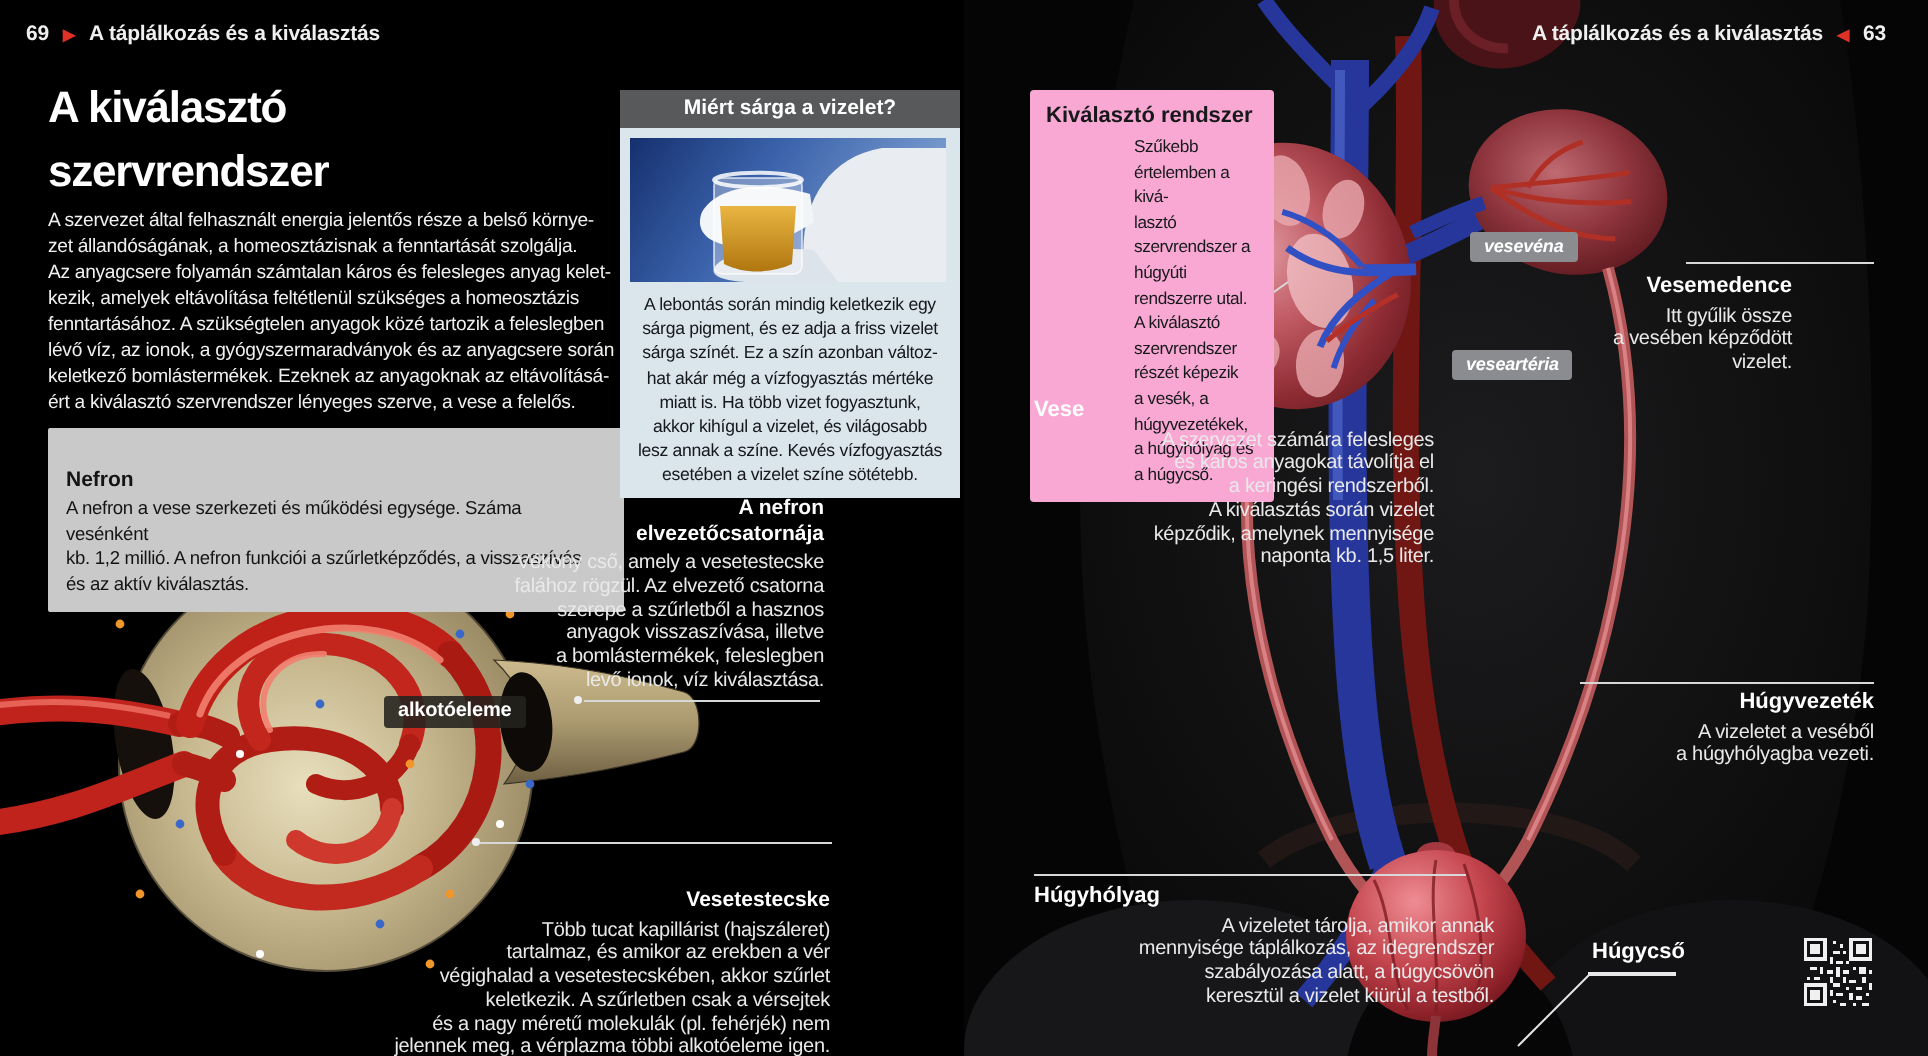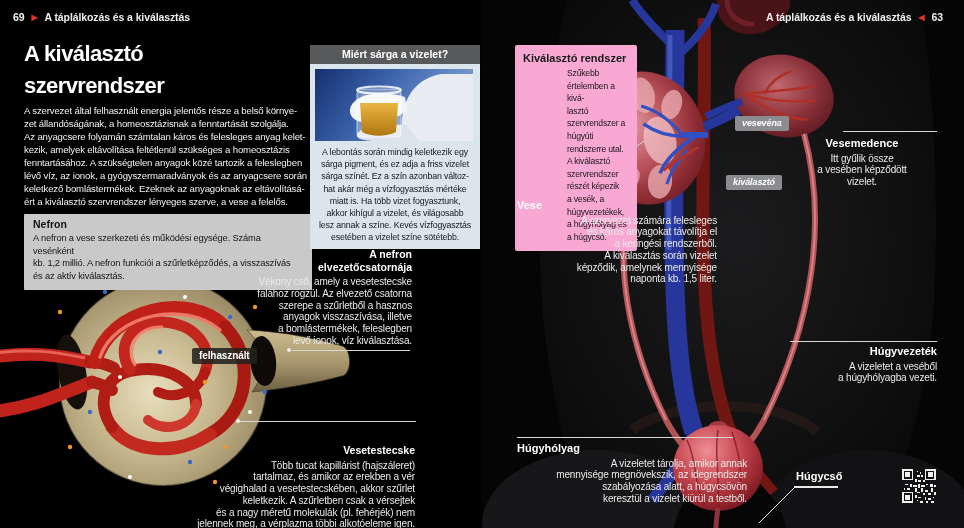--- a/index.html
+++ b/index.html
@@ -15,21 +15,21 @@
   .hdr-right { right:21px; }
   .arr { font-size:8px; line-height:1; position:relative; top:0.5px; }
 
   
   .page-title { position:absolute; left:24px; top:38px; font-size:22px; line-height:32px;
                 font-weight:bold; color:#fff; letter-spacing:-0.6px; white-space:pre-line; }
   .intro { position:absolute; left:24px; top:104px; width:292px; font-size:9.6px;
            line-height:13px; letter-spacing:-0.15px; color:#f0f0f0; }
 
   .nefron-box { position:absolute; left:24px; top:214px; width:288px; color:#141414;
-                padding:4px 9px 8px; border-radius:1px; }
+                padding:20px 9px 8px; border-radius:1px; }
   .box-title { font-size:10.5px; font-weight:bold; margin-bottom:2px; }
   .box-text { font-size:9.3px; line-height:12.5px; letter-spacing:-0.15px; }
 
   .urine-box { position:absolute; left:310px; top:45px; width:170px;text-align:center; }
   .urine-header { color:#fff; font-weight:bold; font-size:10.5px; padding:3px 8px 4px; }
   .urine-body { padding:5px; }
   .urine-text { margin-top:5px; font-size:8.8px; line-height:12.2px; letter-spacing:-0.15px;
                 color:#15181c; }
 
   .elvezeto { position:absolute; left:132px; top:248px; width:280px; text-align:right; }
@@ -46,21 +46,21 @@
   
   .kivalaszto-box { position:absolute; left:515px; top:45px; width:122px; color:#16181a;
                     padding:7px 8px 8px; border-radius:2px; }
   .kivalaszto-box .box-title { font-size:11px; margin-bottom:3px; }
   .kivalaszto-box .box-text { font-size:8.6px; line-height:12.6px; letter-spacing:-0.2px;margin-left:44px; }
 
   .vese-block { position:absolute; left:517px; top:199px; width:200px; }
   .vese-block .lbl-text, .hugyholyag .lbl-text { text-align:right; }
   .vese-block .lbl-title { font-size:11px; }
 
-  .vesemedence { position:absolute; left:787px; top:137px; width:150px; text-align:center; }
+  .vesemedence { position:absolute; left:746px; top:137px; width:150px; text-align:right; }
   .hugyvezetek { position:absolute; left:737px; top:345px; width:200px; text-align:right; }
   .hugyholyag  { position:absolute; left:517px; top:442px; width:230px; }
   .hugycso-title { position:absolute; left:796px; top:470px; font-size:11px; font-weight:bold; color:#fff; }
 
   .hline { position:absolute; height:1px; background:#d8d8d8; }
   .hline2 { position:absolute; height:2px; background:#e8e8e8; }
   .ldot { position:absolute; width:4px; height:4px; border-radius:50%; background:#eee; }
 
   svg { position:absolute; display:block; }
   .photo-svg { position:static; }
@@ -310,21 +310,21 @@
   <div class="lbl-text pre">Vékony cső, amely a vesetestecske
 falához rögzül. Az elvezető csatorna
 szerepe a szűrletből a hasznos
 anyagok visszaszívása, illetve
 a bomlástermékek, feleslegben
 levő ionok, víz kiválasztása.</div>
 </div>
 <div class="hline" style="left:292px;top:350px;width:118px"></div>
 <div class="ldot" style="left:287px;top:348px"></div>
 
-<div class="pill pill-dark" style="left:192px;top:348px;font-size:10px">felhasznált</div>
+<div class="pill pill-dark" style="left:192px;top:348px;font-size:10px">alkotóeleme</div>
 
 <div class="vesetestecske">
   <div class="lbl-title">Vesetestecske</div>
   <div class="lbl-text pre">Több tucat kapillárist (hajszáleret)
 tartalmaz, és amikor az erekben a vér
 végighalad a vesetestecskében, akkor szűrlet
 keletkezik. A szűrletben csak a vérsejtek
 és a nagy méretű molekulák (pl. fehérjék) nem
 jelennek meg, a vérplazma többi alkotóeleme igen.</div>
 </div>
@@ -345,41 +345,41 @@
   <div class="lbl-title">Vese</div>
   <div class="lbl-text pre">A szervezet számára felesleges
 és káros anyagokat távolítja el
 a keringési rendszerből.
 A kiválasztás során vizelet
 képződik, amelynek mennyisége
 naponta kb. 1,5 liter.</div>
 </div>
 
 <div class="pill pill-gray" style="left:735px;top:116px">vesevéna</div>
-<div class="pill pill-gray" style="left:726px;top:175px">kiválasztó</div>
+<div class="pill pill-gray" style="left:726px;top:175px">veseartéria</div>
 
 <div class="vesemedence">
   <div class="lbl-title" style="font-size:11px">Vesemedence</div>
   <div class="lbl-text pre">Itt gyűlik össze
 a vesében képződött
 vizelet.</div>
 </div>
 <div class="hline" style="left:843px;top:131px;width:94px"></div>
 
 <div class="hugyvezetek">
   <div class="lbl-title" style="font-size:11px">Húgyvezeték</div>
   <div class="lbl-text pre">A vizeletet a veséből
 a húgyhólyagba vezeti.</div>
 </div>
 <div class="hline" style="left:790px;top:341px;width:147px"></div>
 
 <div class="hugyholyag">
   <div class="lbl-title" style="font-size:11px">Húgyhólyag</div>
   <div class="lbl-text pre">A vizeletet tárolja, amikor annak
-mennyisége megnövekszik, az idegrendszer
+mennyisége táplálkozás, az idegrendszer
 szabályozása alatt, a húgycsövön
 keresztül a vizelet kiürül a testből.</div>
 </div>
 <div class="hline" style="left:517px;top:437px;width:216px"></div>
 
 <div class="hugycso-title">Húgycső</div>
 <div class="hline2" style="left:794px;top:486px;width:44px"></div>
 
 <svg style="left:902px;top:469px" width="34" height="34" viewBox="0 0 21 21" shape-rendering="crispEdges">
   <g fill="#f0f0f0">

